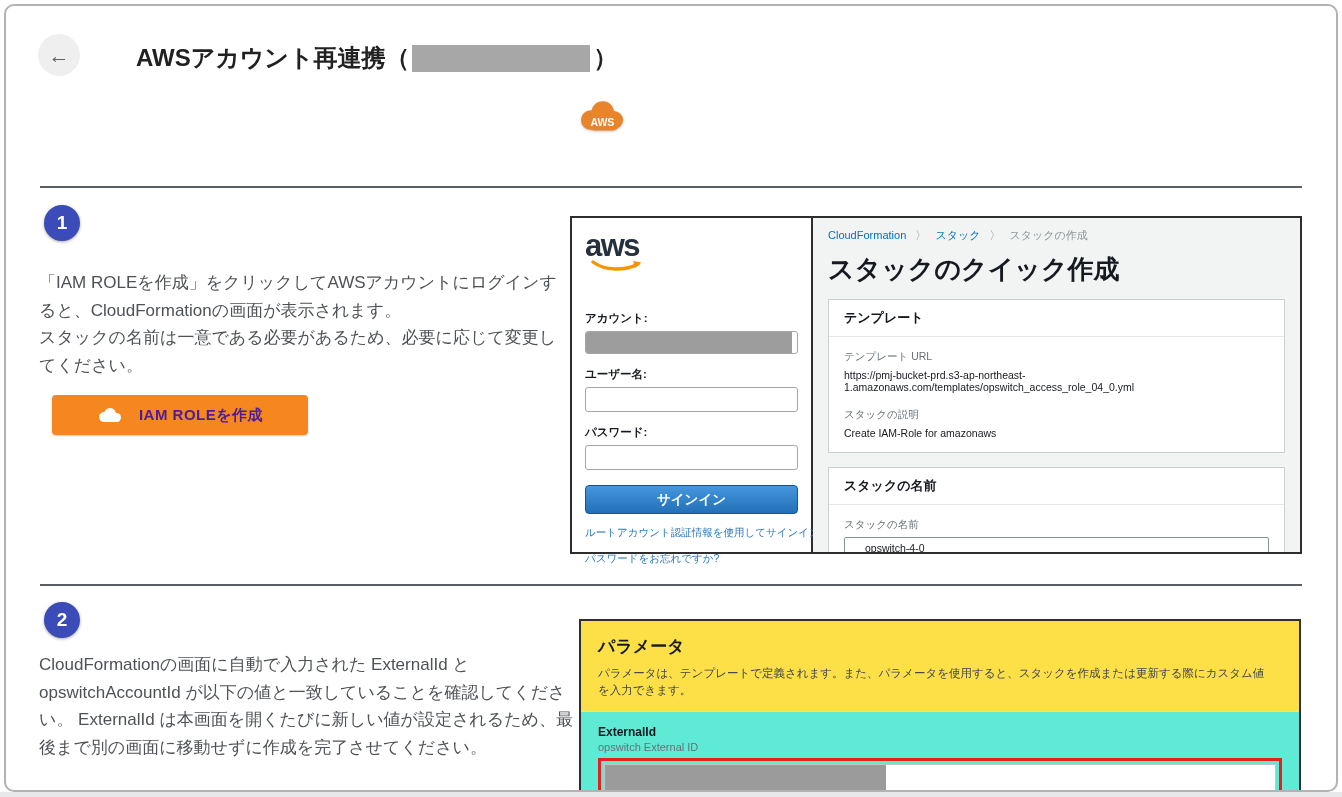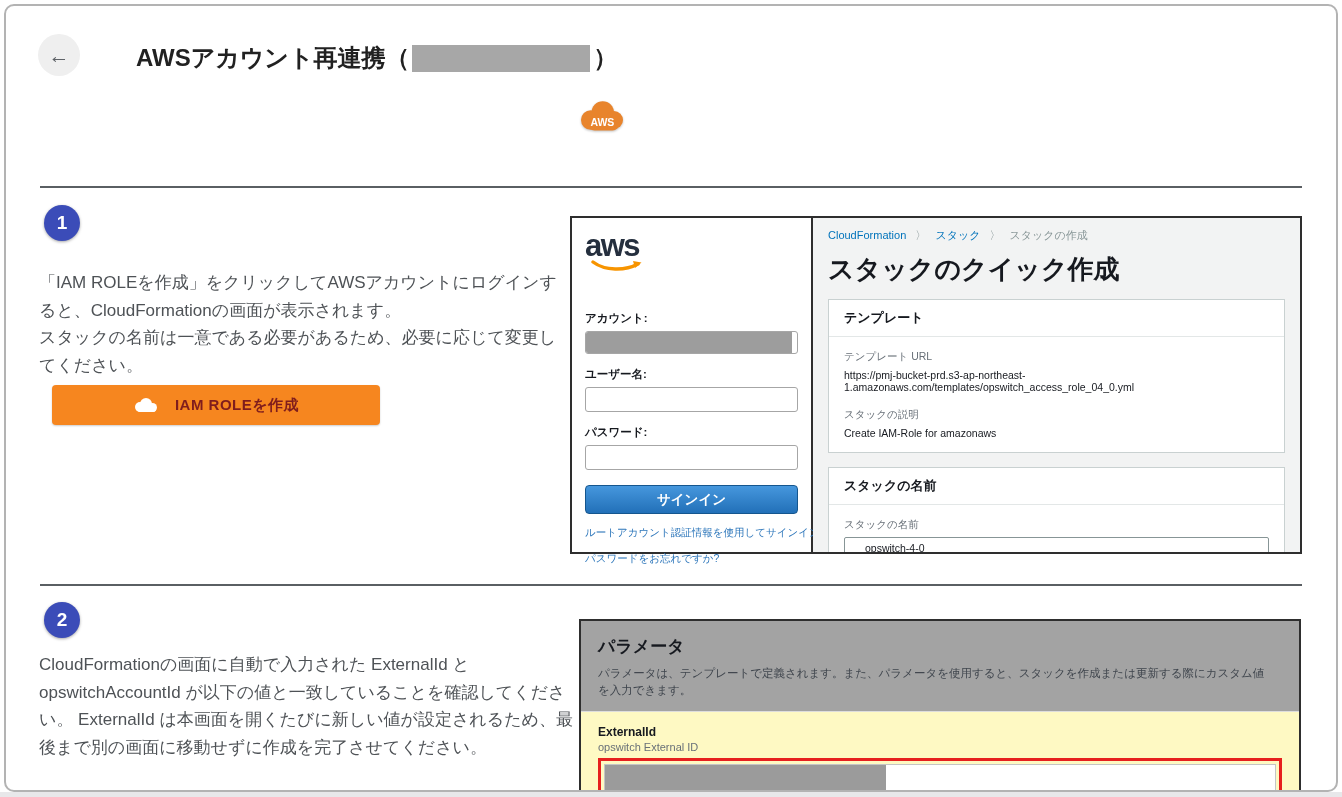--- a/index.html
+++ b/index.html
@@ -48,24 +48,24 @@
   .step-circle.s1 { left:38px; top:199px; }
   .step-circle.s2 { left:38px; top:596px; }
   .step-text {
     position:absolute; font-size:17px; color:#4e5256; line-height:1.62;
     white-space:pre-line;
   }
   .step-text.s1 { left:33px; top:263px; width:522px; }
   .step-text.s2 { left:33px; top:645px; width:534px; }
 
   .iam-btn {
-    position:absolute; left:46px; top:379px; width:328px; height:40px;
+    position:absolute; left:46px; top:389px; width:256px; height:40px;
     background:#f6861f; border:none; border-radius:4px; cursor:pointer;
     display:flex; align-items:center; justify-content:center; gap:16px;
-    color:#7f1d1d; font-size:15px; font-weight:bold; letter-spacing:.5px;
+    color:#4c1d95; font-size:15px; font-weight:bold; letter-spacing:.5px;
     box-shadow:0 1px 2px rgba(0,0,0,.2);
     font-family:inherit;
   }
   .cloud-glyph { width:26px; height:16px; display:block; }
 
   
   .shot1 {
     position:absolute; left:564px; top:210px; width:732px; height:338px;
     border:2px solid #2e2e2e; background:#fff; display:flex;
   }
@@ -102,24 +102,24 @@
     height:21px; border:1px solid #879596; border-radius:2px; background:#fff;
     font-size:10.5px; color:#16191f; display:flex; align-items:center; padding:0 20px;
     margin:2px 0 6px;
   }
 
   
   .shot2 {
     position:absolute; left:573px; top:613px; width:722px; height:200px;
     border:2px solid #2e2e2e; background:#fff;
   }
-  .param-head { background:#a3a3a3; padding:14px 17px 11px; border-bottom:1px solid #ddd; }
+  .param-head { background:#fde047; padding:14px 17px 11px; border-bottom:1px solid #ddd; }
   .param-title { font-size:17px; font-weight:bold; color:#16191f; margin-bottom:7px; }
   .param-desc { font-size:11.5px; color:#3f454d; line-height:1.5; max-width:670px; }
-  .param-body { padding:13px 17px 0; background:#fef9c3; }
+  .param-body { padding:13px 17px 0; background:#5eead4; }
   .ext-label { font-size:12px; font-weight:bold; color:#16191f; }
   .ext-sublabel { font-size:11px; color:#687078; margin:2px 0 5px; }
   .red-box { border:3px solid #e6201e; padding:3px; }
   .ext-input { position:relative; height:28px; border:1px solid #c5c5c5; background:#fff; }
   .ext-input .redact-fill-half { position:absolute; left:0; top:0; bottom:0; width:42%; background:#9b9b9b; }
 
   .bottom-band { position:absolute; left:0; right:0; bottom:0; height:5px; background:#e8e8ea; z-index:50; }
 </style>
 </head>
 <body>

